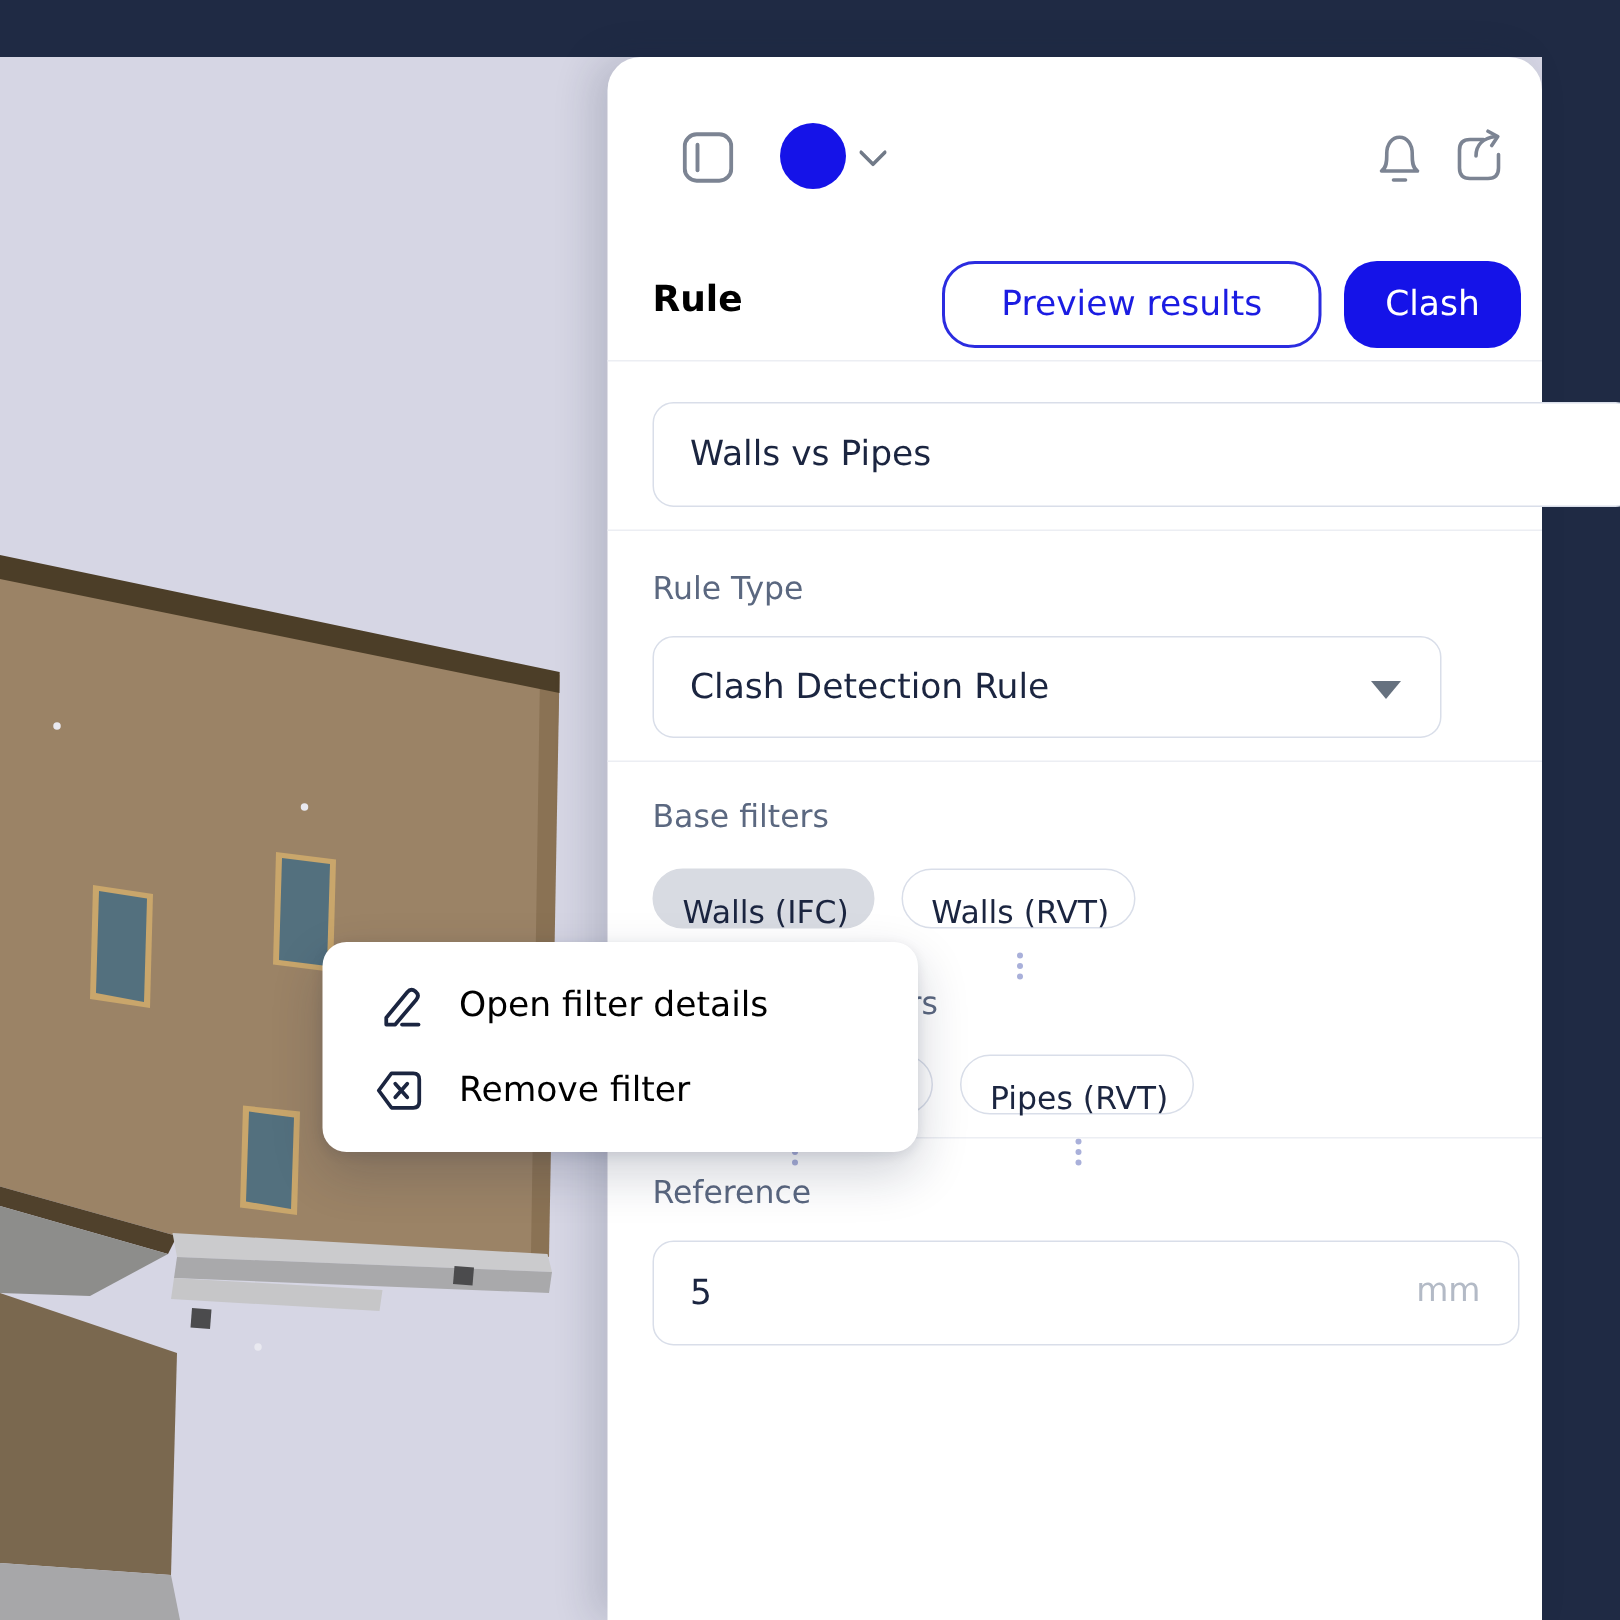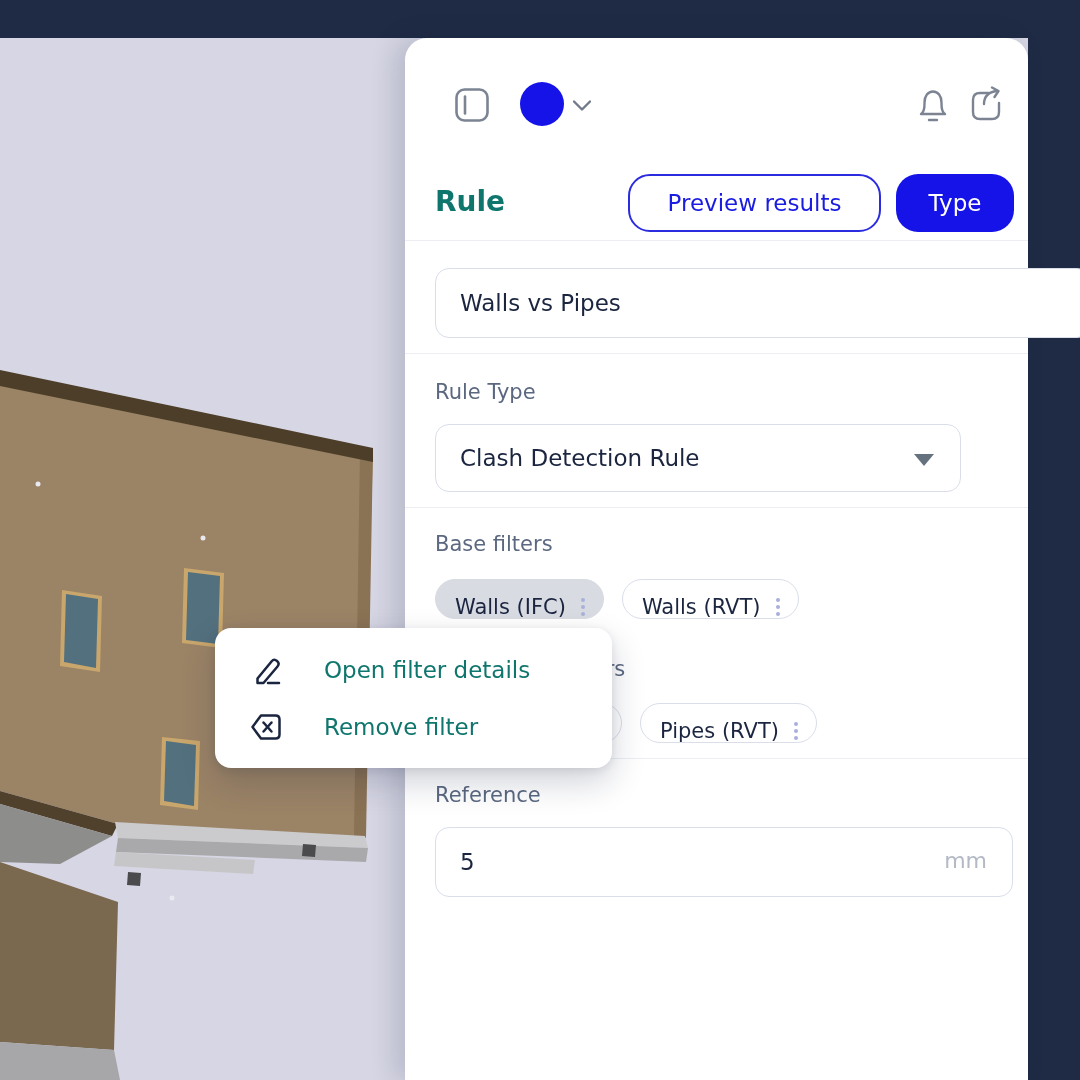--- a/index.html
+++ b/index.html
@@ -25,22 +25,22 @@
     border-top:1.5px solid #eceef3; }
   
   .icon { color:#7c8493; }
   .avatar { position:absolute; left:115px; top:44px; width:44px; height:44px;
     border-radius:50%; background:#1513e8; cursor:pointer; }
   .toggle-icon { position:absolute; left:50px; top:50px; cursor:pointer; }
   .chevron-icon { position:absolute; left:168px; top:62px; cursor:pointer; }
   .bell-icon { position:absolute; left:511px; top:49px; cursor:pointer; }
   .share-icon { position:absolute; left:563px; top:48px; cursor:pointer; }
   
-  .hdr-title { position:absolute; left:30px; top:147px; font-size:28px;
-    font-weight:bold; color:#0f766e; }
+  .hdr-title { position:absolute; left:30px; top:147px; font-size:24px;
+    font-weight:bold; color:#000000; }
   .btn { position:absolute; top:136px; height:58px; border-radius:22px;
     font-size:23px; display:flex; align-items:center; justify-content:center;
     cursor:pointer; font-family:inherit; }
   .btn-preview { left:223px; width:253px; background:#fff;
     border:2px solid #2b2ce0; color:#1b1ce2; }
   .btn-save { left:491px; width:118px; background:#1513e8; border:none;
     color:#ffffff; }
   
   .field { position:absolute; left:30px; width:656px; height:70px;
     border:1.5px solid #d9dee9; border-radius:14px; background:#fff;
@@ -54,35 +54,35 @@
     cursor:pointer; background:#fff; }
   .caret-down { position:absolute; right:26px; top:29px; width:0; height:0;
     border-left:10px solid transparent; border-right:10px solid transparent;
     border-top:12px solid #66717f; }
   
   .chip-row { position:absolute; left:30px; display:flex; gap:18px; }
   .chips-base { top:541px; }
   .chips-ref  { top:665px; }
   .chip { height:40px; border-radius:20px; display:flex; align-items:center;
     gap:13px; padding:16px 16px 0 19px; font-size:21px; color:#1b2540;
-    background:#fff; border:1.5px solid #d9dee9; cursor:pointer; white-space:nowrap; }
+    background:#fff; border:1.5px solid #d9dee9; cursor:pointer; white-space:nowrap;flex-direction:column; }
   .chip.selected { background:#d8dbe2; border-color:#d8dbe2; }
   .kebab { display:flex; flex-direction:column; gap:3px; padding:2px; cursor:pointer; }
   .kebab i { width:4px; height:4px; border-radius:50%; background:#a9b0da; display:block; }
   
   .tol-wrap { position:absolute; left:30px; top:789px; width:578px; }
   .tol-field { position:static; width:578px; }
   .tol-unit { position:absolute; right:26px; top:21px; font-size:22px;
     color:#b3bac6; }
   
   .menu { position:absolute; left:215px; top:628px; width:397px; height:140px;
     background:#ffffff; border-radius:16px; z-index:40; padding:13px 0;
     box-shadow:0 14px 34px rgba(20,30,60,.20), 0 2px 8px rgba(20,30,60,.10); }
-  .menu-item { height:57px; display:flex; align-items:center; gap:40px;
-    padding-left:33px; cursor:pointer; font-size:23px; color:#0f766e; }
+  .menu-item { height:57px; display:flex; align-items:center; gap:22px;
+    padding-left:33px; cursor:pointer; font-size:23px; color:#000000; }
   .menu-item .icon { color:#1b2540; }
 </style>
 </head>
 <body>
 
 <div class="viewport">
   <svg width="1028" height="1042" viewBox="0 0 1028 1042">
 
     <polygon points="0,347 373,417 0,476" fill="#8d8d8b"></polygon>
 
@@ -132,21 +132,21 @@
     <line x1="13" y1="33" x2="21" y2="33" stroke="currentColor" stroke-width="2.4" stroke-linecap="round"></line>
   </svg>
   <svg class="share-icon icon" width="36" height="38" viewBox="0 0 36 38" fill="none">
     <path d="M21,7 H12 Q5,7 5,14 V26 Q5,33 12,33 H24 Q31,33 31,26 V17" stroke="currentColor" stroke-width="2.4" stroke-linecap="round" fill="none"></path>
     <path d="M16,18 C16,10.5 21,6 29,5" stroke="currentColor" stroke-width="2.4" stroke-linecap="round" fill="none"></path>
     <polyline points="24,1.5 30.5,5 26.5,11" stroke="currentColor" stroke-width="2.4" stroke-linecap="round" stroke-linejoin="round" fill="none"></polyline>
   </svg>
 
   <div class="hdr-title">Rule</div>
   <button class="btn btn-preview">Preview results</button>
-  <button class="btn btn-save">Type</button>
+  <button class="btn btn-save">Clash</button>
   <div class="divider" style="top:202px"></div>
 
   <input class="field name-field" value="Walls vs Pipes" style="">
   <div class="divider" style="top:315px"></div>
 
   <div class="label" style="top:342px">Rule Type</div>
   <div class="select">
     <span>Clash Detection Rule</span>
     <span class="caret-down"></span>
   </div>

